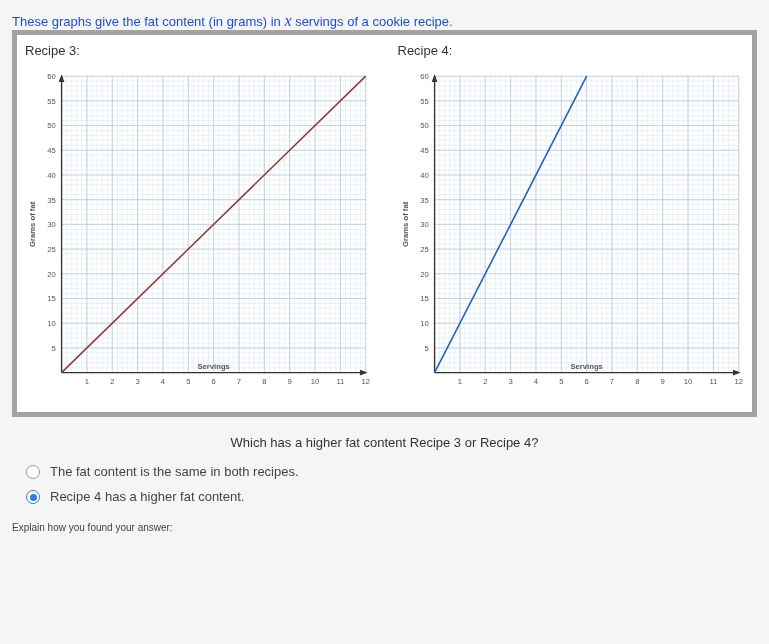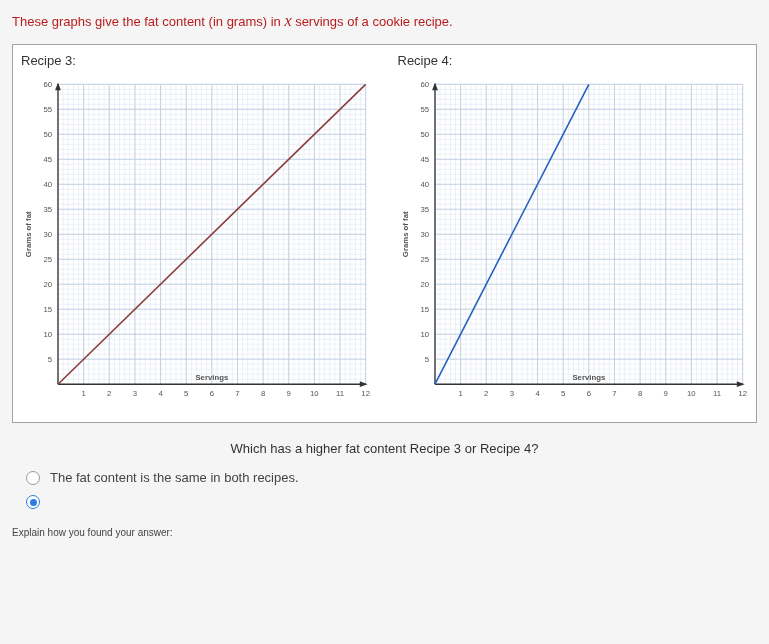--- a/index.html
+++ b/index.html
@@ -3,24 +3,24 @@
 <meta charset="utf-8">
 <style>
   * { box-sizing: border-box; margin: 0; padding: 0; }
   body {
     font-family: Arial, sans-serif;
     background: #f5f5f5;
     padding: 12px;
     color: #333;
     font-size: 13px;
   }
-  .prompt-text { margin-bottom: 14px; font-size: 13px; color: #b91c1c; }
+  .prompt-text { margin-bottom: 0; font-size: 13px; color: #1d4ed8; }
   .prompt-text .var { font-family: 'Times New Roman', serif; font-style: italic; font-size: 16px; }
   .charts-container {
-    border: 1px solid #a3a3a3;
+    border: 5px solid #a3a3a3;
     background: #fff;
     padding: 8px;
     display: flex;
     gap: 26px;
     margin-bottom: 18px;
   }
   .chart-panel { flex: 1; }
   .chart-title { font-size: 13px; margin-bottom: 6px; color: #333; }
   .chart-box {
     position: relative;
@@ -429,16 +429,17 @@
 
 <div class="question-text">Which has a higher fat content Recipe 3 or Recipe 4?</div>
 
 <div class="options" id="options-group">
     <div class="option-row">
       <span class="radio"></span>
       <span>The fat content is the same in both recipes.</span>
     </div>
     <div class="option-row">
       <span class="radio selected"></span>
+      <span>Recipe 4 has a higher fat content.</span>
     </div>
   </div>
 
 <div class="explain-label">Explain how you found your answer:</div>
 
 </body></html>

